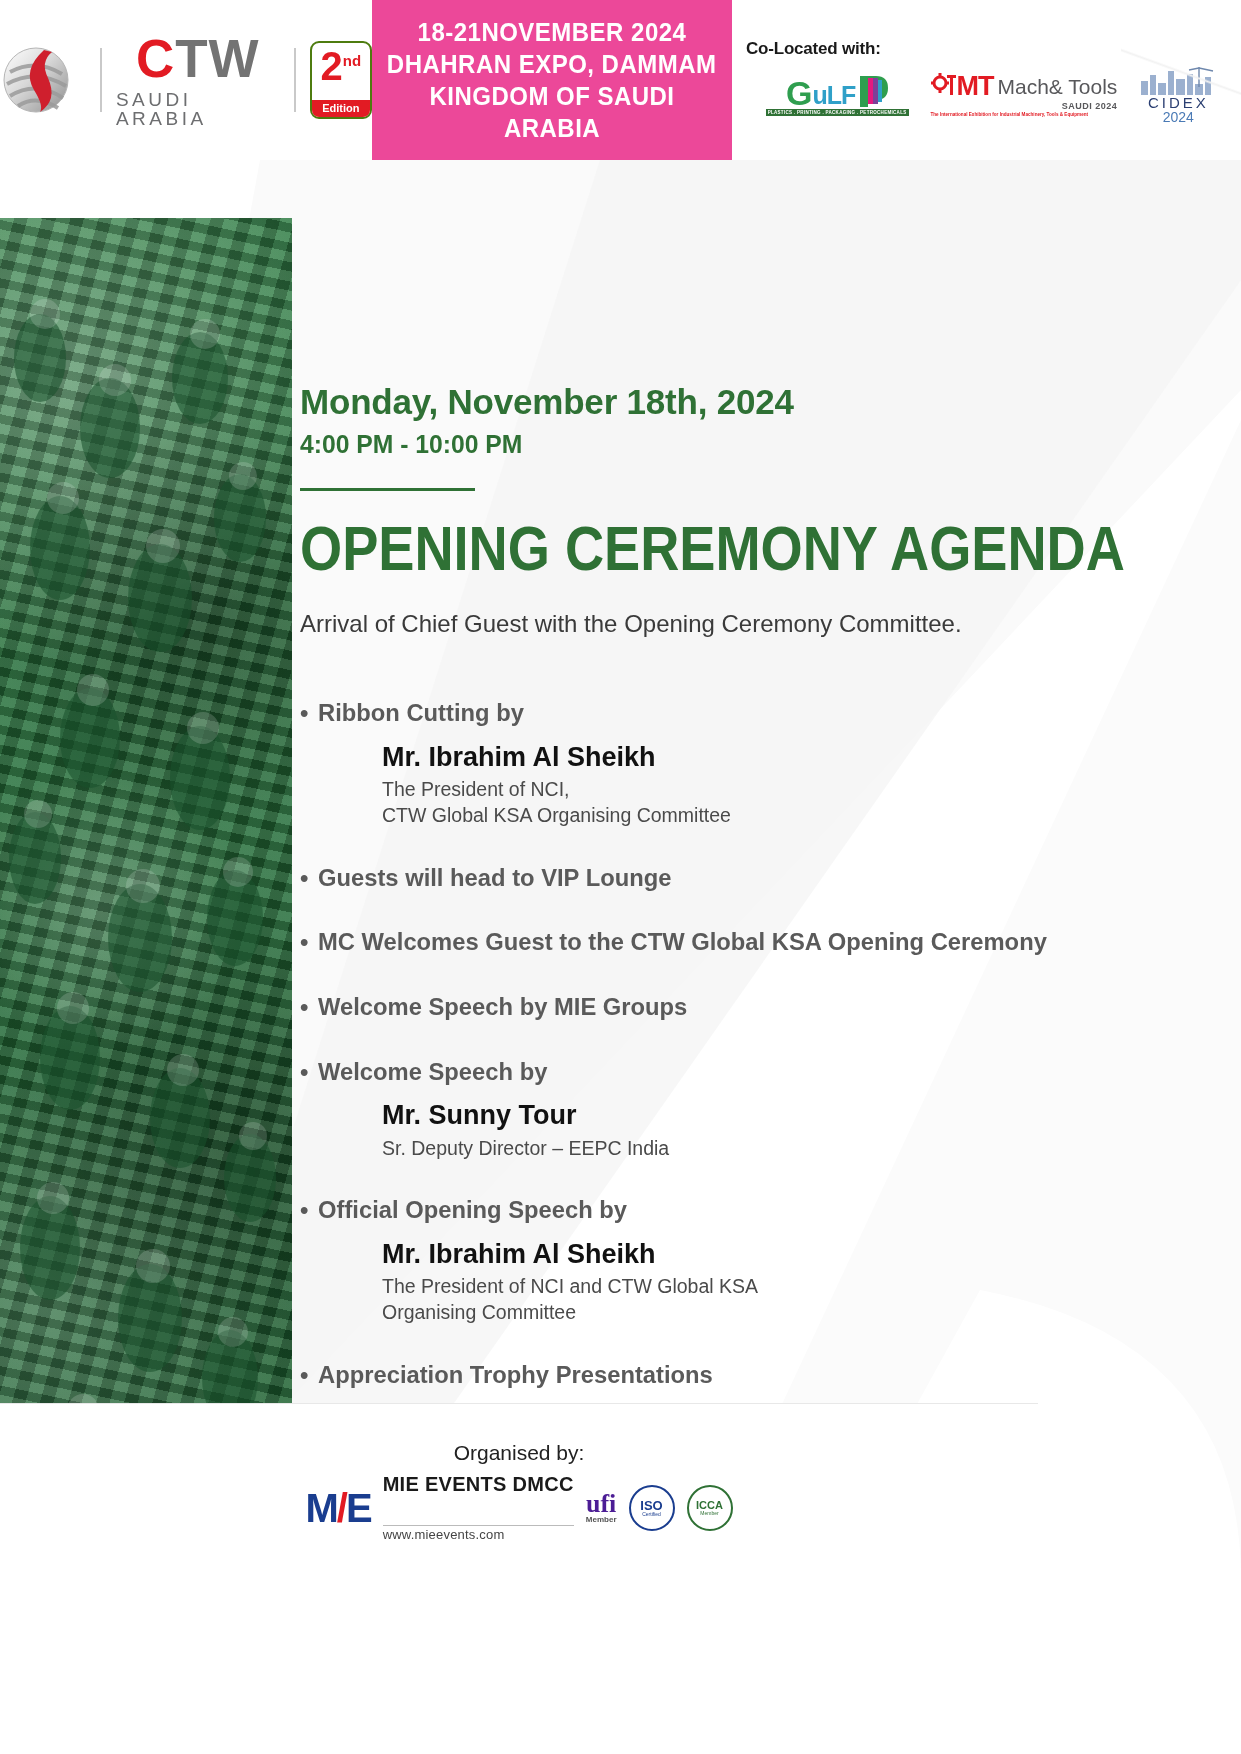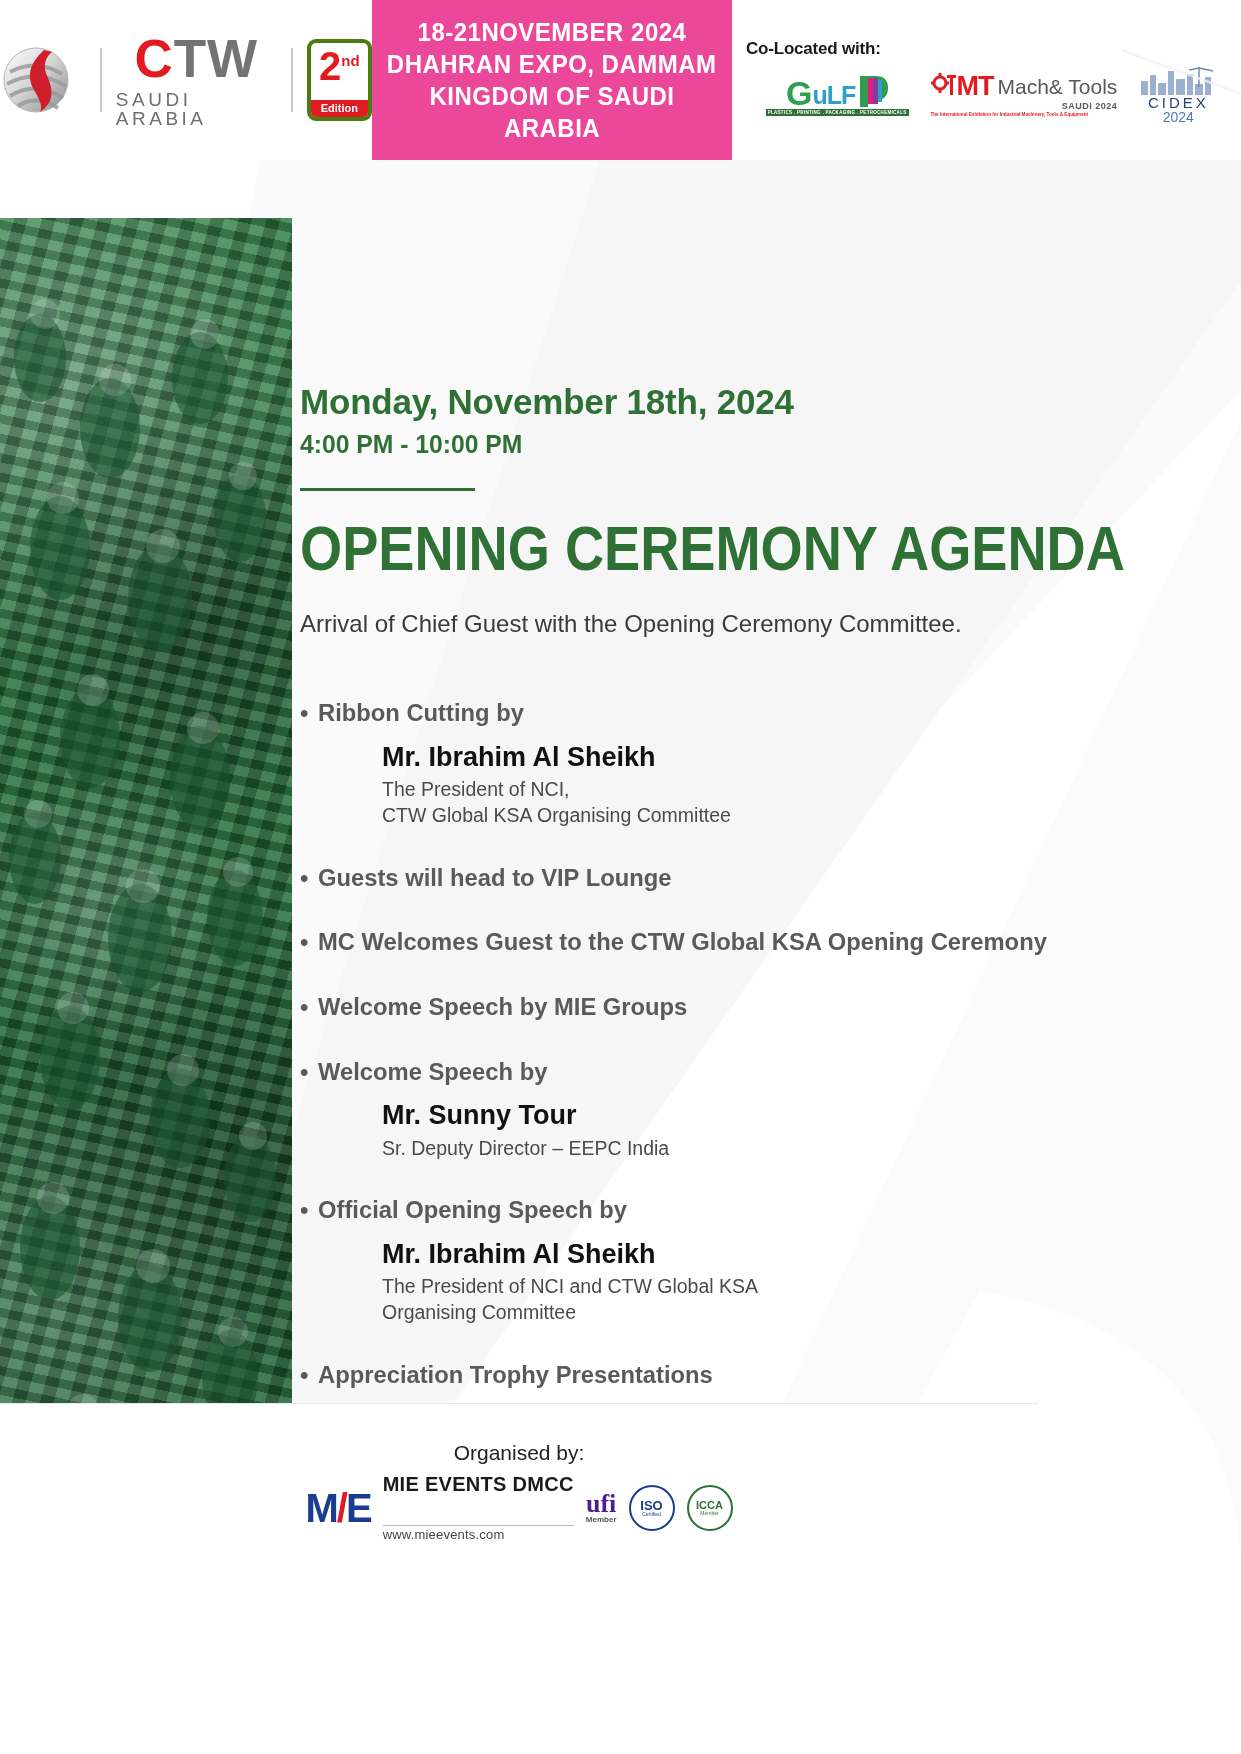--- a/index.html
+++ b/index.html
@@ -62,21 +62,21 @@
     font-family:"Liberation Sans", sans-serif;
     font-weight:bold;font-size:53px;letter-spacing:1px;
   }
   .ctw-c{color:#e21b23;}
   .ctw-tw{color:#737373;}
   .ctw-sub{
     color:#6d6e70;font-size:19px;font-weight:normal;
     letter-spacing:3.5px;margin-top:5px;
   }
   .edition-box{
-    border:4px solid #4d7c0f;border-radius:9px;
+    border:2px solid #4d7c0f;border-radius:9px;
     width:62px;height:74px;
     display:flex;flex-direction:column;
     align-items:center;justify-content:space-between;
     overflow:hidden;background:#fff;
   }
   .ed-num{
     color:#e21b23;font-weight:bold;font-size:40px;line-height:1;
     margin-top:3px;
   }
   .ed-num sup{font-size:15px;vertical-align:super;}

